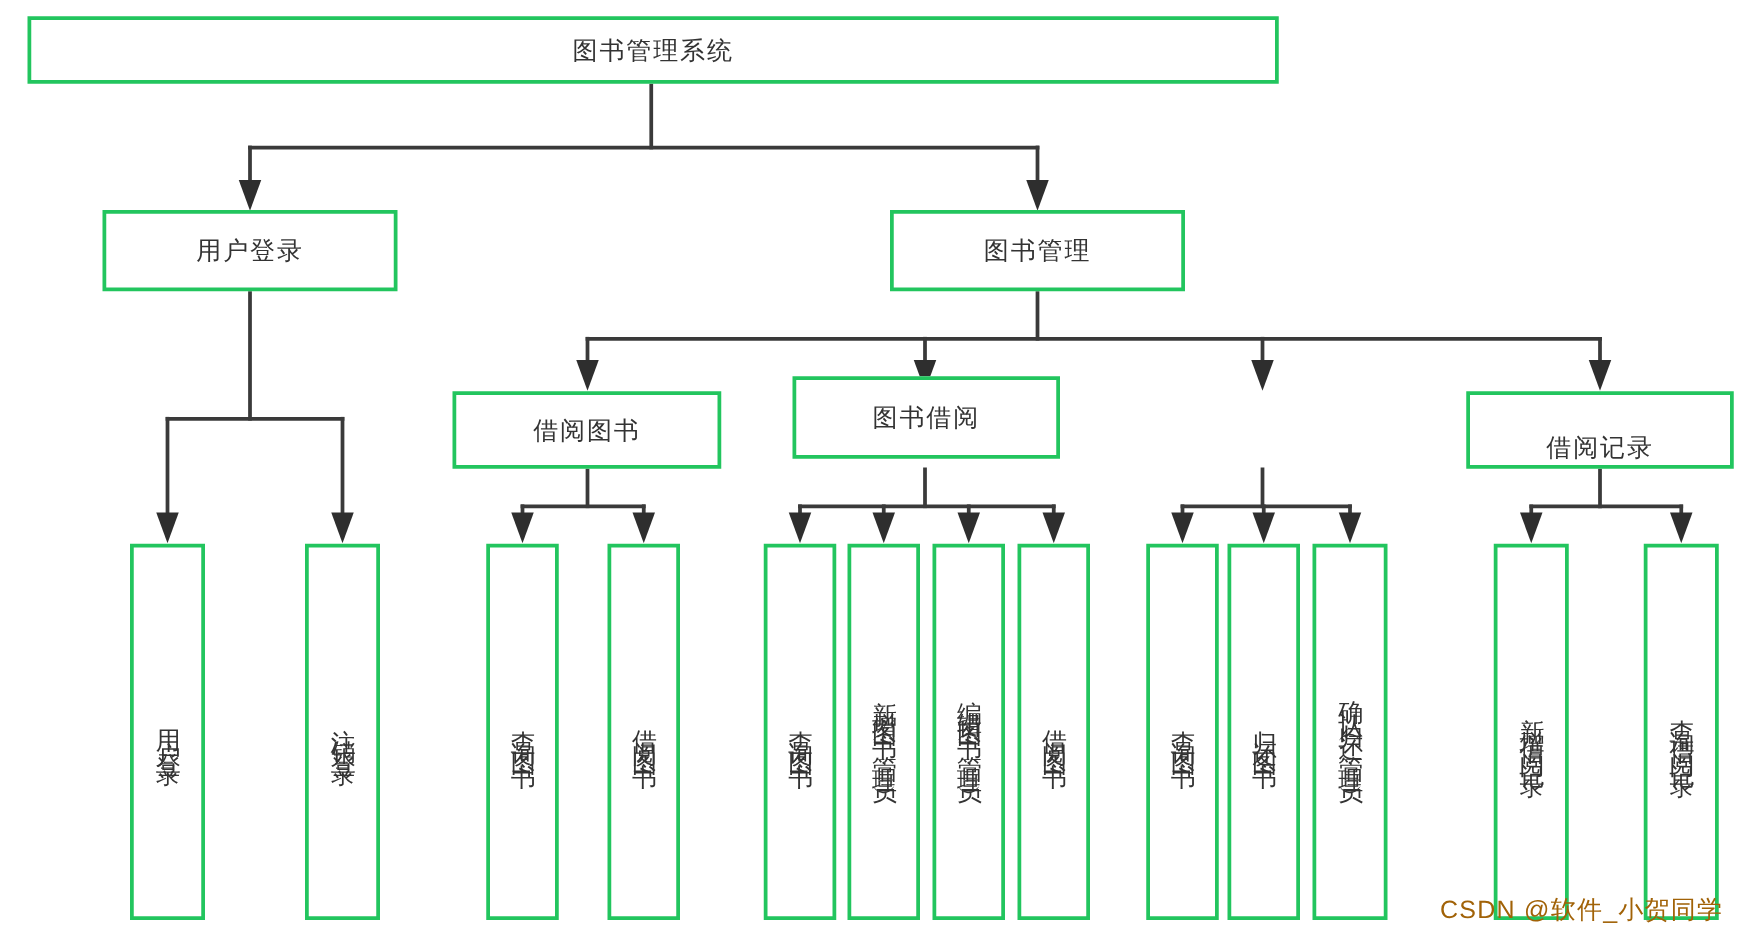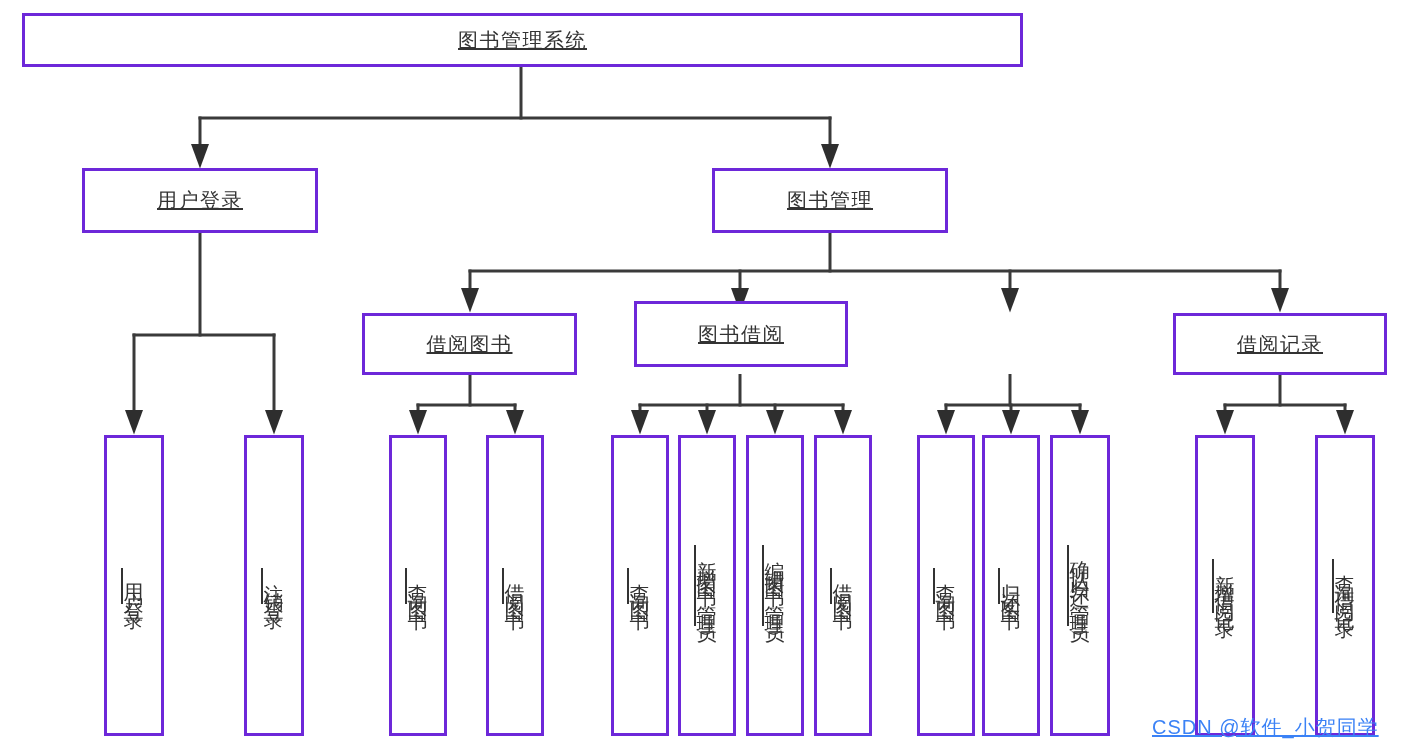--- a/index.html
+++ b/index.html
@@ -4,33 +4,32 @@
 <style>
   html,body{margin:0;padding:0;background:#ffffff;}
   .canvas{
     position:relative;width:1405px;height:747px;background:#ffffff;
     font-family:"Liberation Sans","DejaVu Sans",sans-serif;color:#333333;
     overflow:hidden;
   }
   svg.connectors{position:absolute;left:0;top:0;z-index:1;}
   .node{
     position:absolute;box-sizing:border-box;background:#ffffff;
-    border:3px solid #6d28d9;display:flex;align-items:center;justify-content:center;
+    border:3px solid #22c55e;display:flex;align-items:center;justify-content:center;
     z-index:2;
-    text-decoration:underline;
   }
   .hnode{font-size:20px;letter-spacing:1.5px;}
   .leaf span{
     writing-mode:vertical-rl;text-orientation:mixed;
     font-size:20px;letter-spacing:9px;line-height:1;
     white-space:nowrap;
   }
   .watermark{
-    position:absolute;z-index:3;font-size:20px;color:#3b82f6;
-    letter-spacing:1px;white-space:nowrap;text-decoration:underline;
+    position:absolute;z-index:3;font-size:20px;color:#a16207;
+    letter-spacing:1px;white-space:nowrap;
   }
 </style>
 </head>
 <body>
 
 <div class="canvas">
 
   <svg class="connectors" width="1405" height="747" viewBox="0 0 1405 747">
     <g stroke="#3a3a3a" stroke-width="3" fill="none">
 
@@ -110,21 +109,21 @@
   <div class="node hnode" style="left:712px;top:168px;width:236px;height:65px;">
     <span>图书管理</span>
   </div>
 
   <div class="node hnode" style="left:362px;top:313px;width:215px;height:62px;">
     <span>借阅图书</span>
   </div>
   <div class="node hnode" style="left:634px;top:301px;width:214px;height:66px;">
     <span>图书借阅</span>
   </div>
-  <div class="node hnode" style="left:1173px;top:313px;width:214px;height:62px;">
+  <div class="node hnode" style="left:1173px;top:313px;width:214px;height:62px;align-items:flex-end;">
     <span>借阅记录</span>
   </div>
 
   <div class="node leaf" style="left:104px;top:435px;width:60px;height:301px;">
     <span>用户登录</span>
   </div>
   <div class="node leaf" style="left:244px;top:435px;width:60px;height:301px;">
     <span>注销登录</span>
   </div>
 

